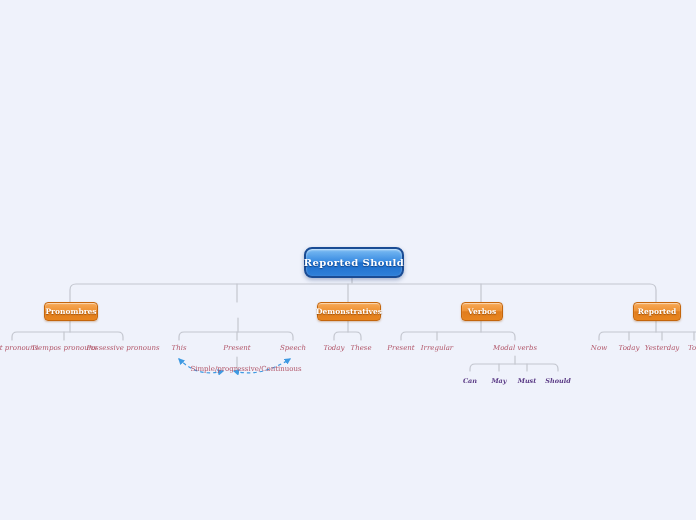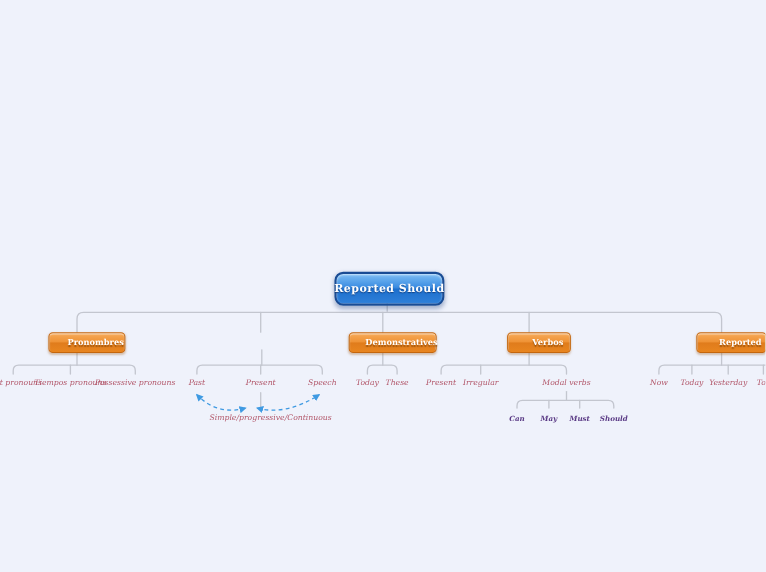--- a/index.html
+++ b/index.html
@@ -45,43 +45,41 @@
   }
   .branch-node {
     top: 302px;
     height: 17px;
     font-size: 7.5px;
     border: 1px solid #c4660d;
     border-radius: 4px;
     background: linear-gradient(180deg, #f7aa58 0%, #ef9336 45%, #e07c1c 52%, #e8851f 100%);
     box-shadow: 0 1px 2px rgba(160,90,20,0.35), inset 0 1px 1px rgba(255,255,255,0.55);
     text-shadow: 0 1px 1px rgba(120,60,0,0.6);
-    padding-left: 16px;
   }
   .b-pronombres    { left: 44px;  width: 52px; }
   .b-tiempos       { left: 195px; width: 86px; }
   .b-demonstratives{ left: 317px; width: 62px; }
   .b-verbos        { left: 461px; width: 40px; }
   .b-adverbios     { left: 633px; width: 46px; }
   .leaf {
     position: absolute;
     top: 344px;
     transform: translateX(-50%);
     font-size: 7px;
     font-style: italic;
     color: #b2576a;
     white-space: nowrap;
     cursor: default;
   }
   .note {
     position: absolute;
-    top: 376px;
+    top: 365px;
     transform: translateX(-50%);
     font-size: 7px;
-    font-style: italic;
     color: #b2576a;
     white-space: nowrap;
   }
   .modal-leaf {
     position: absolute;
     top: 377px;
     transform: translateX(-50%);
     font-size: 6.5px;
     font-style: italic;
     font-weight: bold;
@@ -148,21 +146,21 @@
 
   <div class="node branch-node b-pronombres">Pronombres</div>
   <div class="node branch-node b-demonstratives">Demonstratives</div>
   <div class="node branch-node b-verbos">Verbos</div>
   <div class="node branch-node b-adverbios">Reported</div>
 
   <div class="leaf" style="left:7px">Subject pronouns</div>
   <div class="leaf" style="left:64px">Tiempos pronouns</div>
   <div class="leaf" style="left:123px">Possessive pronouns</div>
 
-  <div class="leaf" style="left:179px">Past</div>
+  <div class="leaf" style="left:179px">This</div>
   <div class="leaf" style="left:237px">Present</div>
   <div class="leaf" style="left:293px">Speech</div>
   <div class="note" style="left:246px">Simple/progressive/Continuous</div>
 
   <div class="leaf" style="left:334px">Today</div>
   <div class="leaf" style="left:361px">These</div>
 
   <div class="leaf" style="left:401px">Present</div>
   <div class="leaf" style="left:437px">Irregular</div>
   <div class="leaf" style="left:515px">Modal verbs</div>

